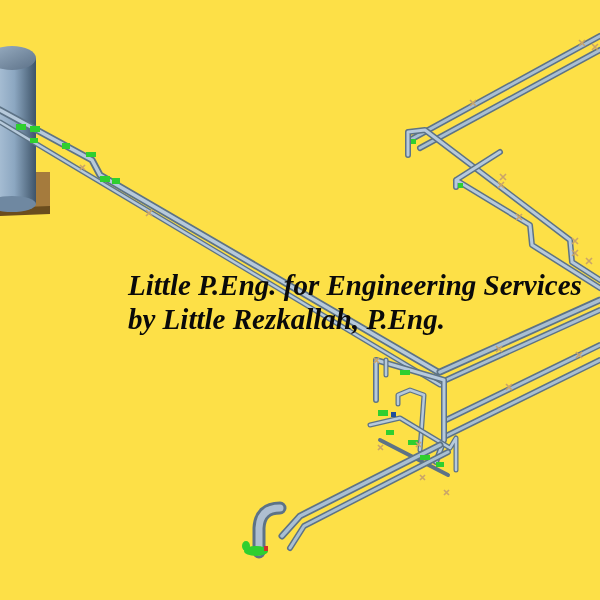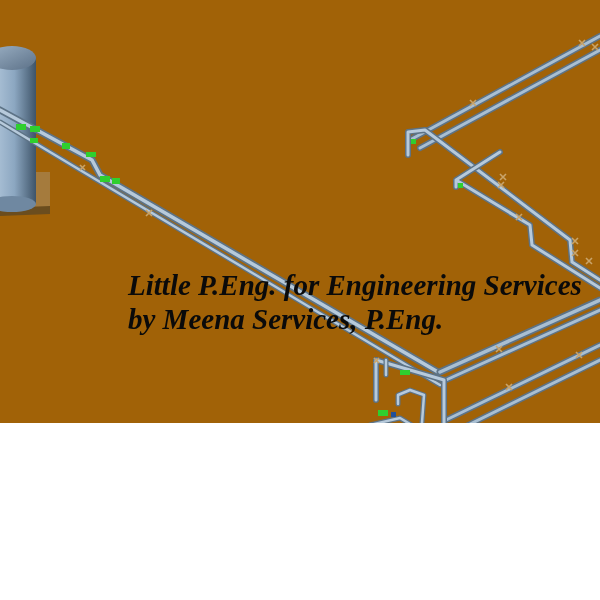--- a/index.html
+++ b/index.html
@@ -1,16 +1,16 @@
 <!DOCTYPE html>
 <html><head>
 <meta charset="utf-8">
 <style>
   html,body{margin:0;padding:0;background:#ffffff;}
-  #canvas{position:relative;width:600px;height:423px;overflow:hidden;background:#a16207;}
+  #canvas{position:relative;width:600px;height:600px;overflow:hidden;background:#fde047;}
   svg{position:absolute;left:0;top:0;}
   .caption{position:absolute;left:128px;font-family:"Liberation Serif","DejaVu Serif",serif;font-style:italic;font-weight:bold;color:#0a0a0a;font-size:29px;white-space:nowrap;line-height:1;}
   #cap1{top:271px;}
   #cap2{top:305px;}
 </style>
 </head>
 <body>
 
 <div id="canvas">
 <svg width="600" height="600" viewBox="0 0 600 600">
@@ -127,14 +127,14 @@
     <path d="M374,358 l5,5 m-5,0 l5,-5"></path>
     <path d="M378,445 l5,5 m-5,0 l5,-5"></path>
     <path d="M420,475 l5,5 m-5,0 l5,-5"></path>
     <path d="M444,490 l5,5 m-5,0 l5,-5"></path>
     <path d="M416,442 l5,5 m-5,0 l5,-5"></path>
     <path d="M586,258 l6,6 m-6,0 l6,-6"></path>
   </g>
 </svg>
 
 <div id="cap1" class="caption">Little P.Eng. for Engineering Services</div>
-<div id="cap2" class="caption">by Meena Services, P.Eng.</div>
+<div id="cap2" class="caption">by Little Rezkallah, P.Eng.</div>
 </div>
 
 </body></html>

